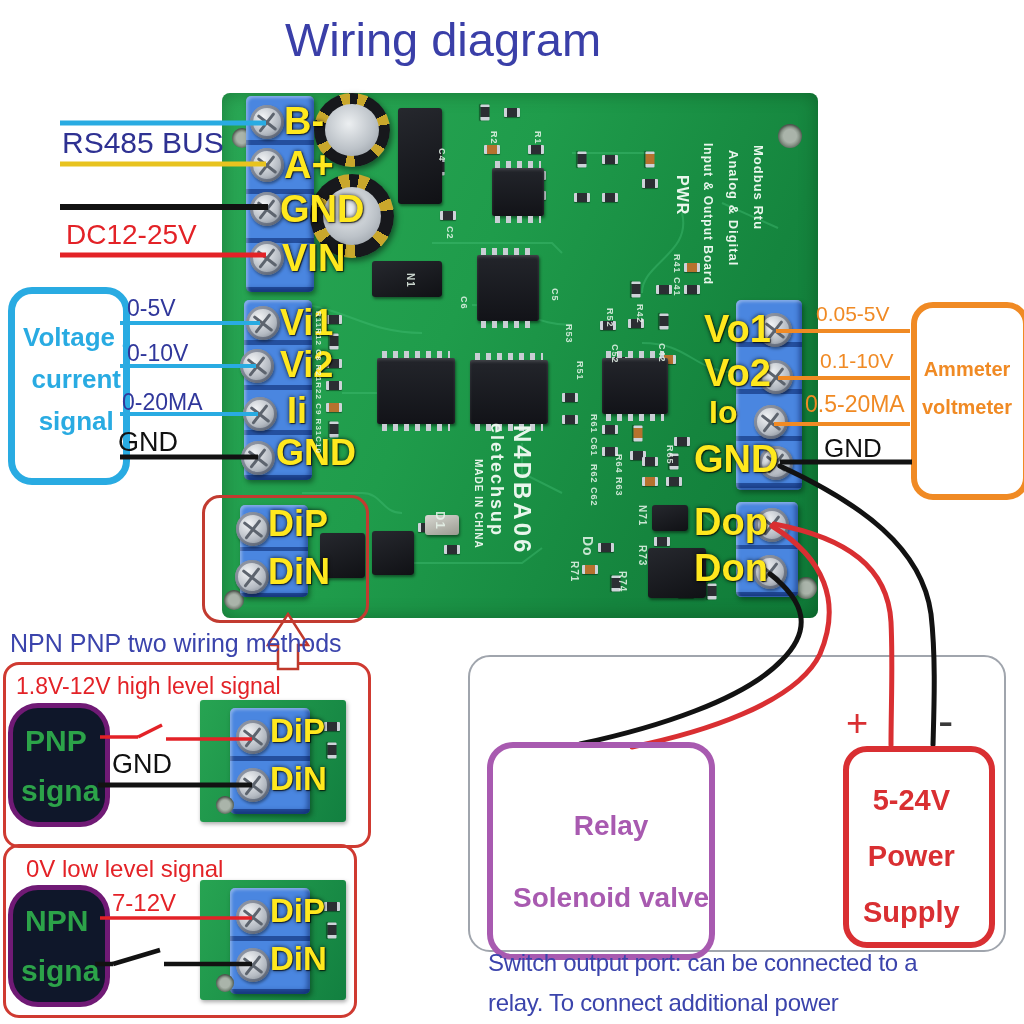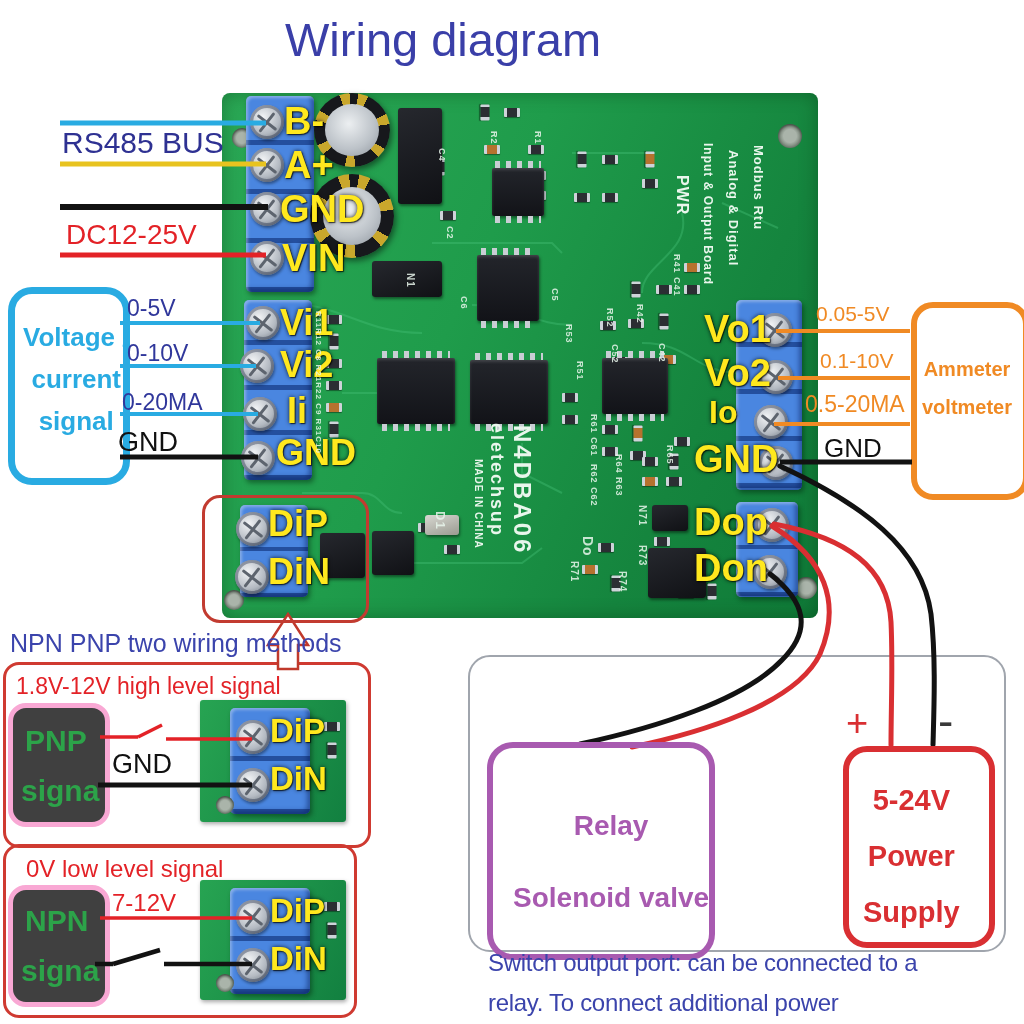--- a/index.html
+++ b/index.html
@@ -44,21 +44,21 @@
        background:linear-gradient(90deg,#ced3d9 0 3px,#2b2e33 3px 13px,#ced3d9 13px 16px);
        box-shadow:0 1px 1px rgba(0,0,0,.4);}
   .smd.br{background:linear-gradient(90deg,#ced3d9 0 3px,#b5722e 3px 13px,#ced3d9 13px 16px);}
   .smd.v{transform:rotate(90deg);}
   
   .rbox{position:absolute;border:3px solid #cf3a31;border-radius:16px;z-index:2;}
   #wires{position:absolute;left:0;top:0;z-index:3;pointer-events:none;}
   .inset{position:absolute;z-index:2;background:linear-gradient(115deg,#27a452,#17redacted 60%,#128040);
          background:linear-gradient(115deg,#27a452,#128040);border-radius:3px;
          box-shadow:1px 2px 4px rgba(0,0,0,.35);}
-  .gbox{position:absolute;border:5px solid #f9a8d4;border-radius:18px;z-index:2;background:#404040;}
+  .gbox{position:absolute;border:5px solid #701a75;border-radius:30px;z-index:2;background:#0f172a;}
   .gbox .gtxt{position:absolute;color:#2ca349;font-weight:bold;font-size:30px;white-space:nowrap;}
 </style>
 </head>
 <body>
 
 <div id="canvas">
 
   <div class="lbl" style="left:285px;top:14px;font-size:47px;color:#3a3fa8;">Wiring diagram</div>
 
   <div id="pcb">

